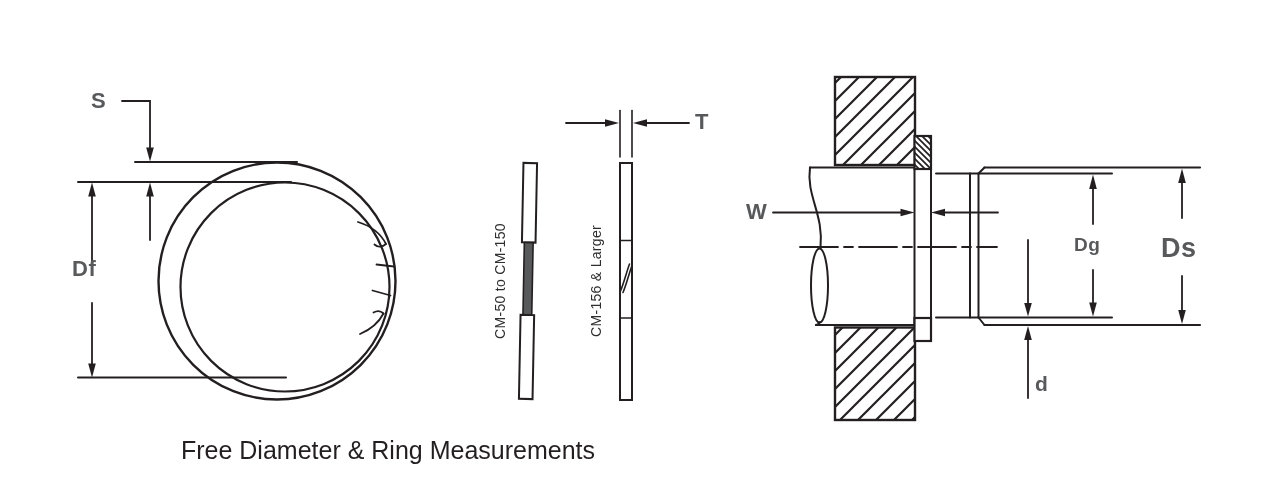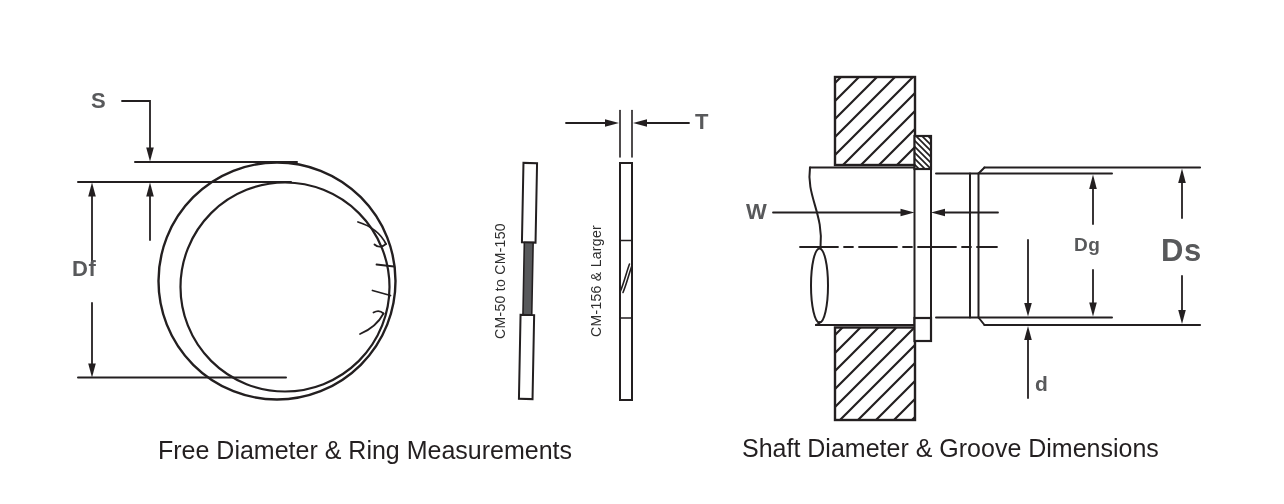--- a/index.html
+++ b/index.html
@@ -11,21 +11,21 @@
   .dim-label{
     position:absolute;color:#58595b;font-weight:bold;font-size:22px;
     line-height:1;white-space:nowrap;letter-spacing:0.5px;
   }
   .vert-label{
     position:absolute;color:#2e2e2e;font-size:14px;line-height:1;white-space:nowrap;
     width:130px;text-align:center;transform:rotate(-90deg);letter-spacing:0.3px;
   }
   .caption{
     position:absolute;color:#231f20;font-size:25px;line-height:1.1;
-    width:460px;text-align:left;white-space:nowrap;
+    width:460px;text-align:center;white-space:nowrap;
   }
 </style>
 </head>
 <body>
 
 <div id="stage">
 
   <svg id="drawing" width="1284" height="504" viewBox="0 0 1284 504">
     <defs>
       <pattern id="hatchHousing" patternUnits="userSpaceOnUse" width="18" height="18">
@@ -155,19 +155,18 @@
 
   <div class="dim-label" style="left:91px;top:90px;">S</div>
   <div class="dim-label" style="left:72px;top:258px;">Df</div>
 
   <div class="vert-label" style="left:435px;top:274px;">CM-50 to CM-150</div>
   <div class="vert-label" style="left:531px;top:274px;">CM-156 &amp; Larger</div>
   <div class="dim-label" style="left:695px;top:111px;">T</div>
 
   <div class="dim-label" style="left:746px;top:201px;">W</div>
   <div class="dim-label" style="left:1074px;top:235px;font-size:19px;">Dg</div>
-  <div class="dim-label" style="left:1161px;top:235px;font-size:31px;">Ds</div>
+  <div class="dim-label" style="left:1161px;top:235px;font-size:27px;">Ds</div>
   <div class="dim-label" style="left:1035px;top:373px;font-size:21px;">d</div>
 
   <div class="caption" style="left:158px;top:437px;">Free Diameter &amp; Ring Measurements</div>
-  <div class="caption" style="left:742px;top:435px;">Shaft Diameter &amp; Groove Dimensions</div>
 
 </div>
 
 </body></html>

